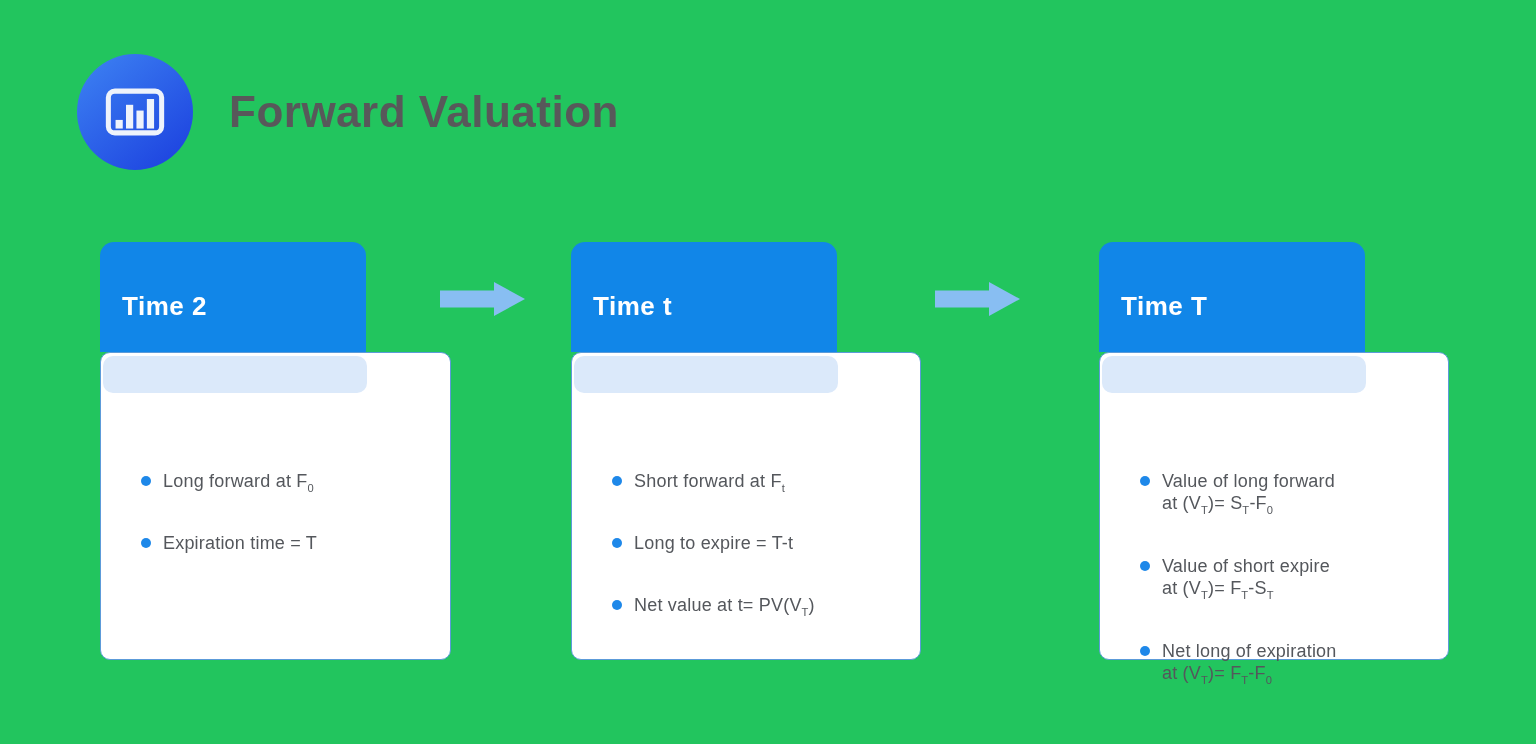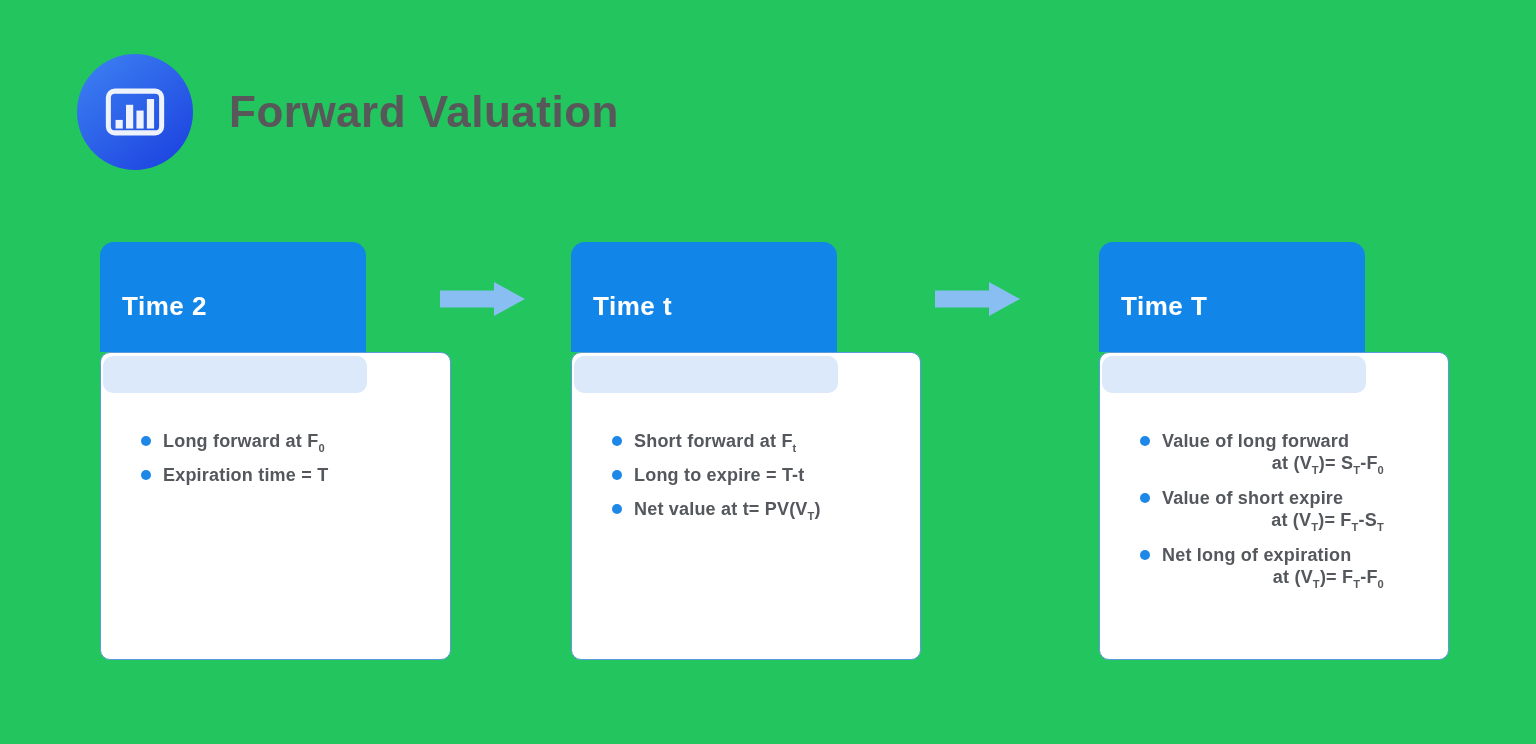--- a/index.html
+++ b/index.html
@@ -36,26 +36,26 @@
   .card-body{position:absolute;left:0;top:110px;height:308px;background:#ffffff;
     border:1px solid var(--body-border-blue,#5C9BD9);border-radius:10px;box-sizing:border-box;z-index:1;}
   .card-1 .card-body{width:351px;}
   .card-2 .card-body{width:350px;}
   .card-3 .card-body{width:350px;}
   .ghost-band{position:absolute;left:2px;top:3px;width:264px;height:37px;
     background:var(--band-blue,#DBE9FA);border-radius:10px;}
 
   .bullets{position:absolute;left:40px;top:77px;margin:0;padding:0;list-style:none;}
   .bullets li{display:flex;gap:12px;margin-bottom:12px;color:var(--text-gray,#54575C);
-    font-weight:bold;font-size:18px;line-height:22px;letter-spacing:0.2px;}
+    font-weight:normal;font-size:18px;line-height:22px;letter-spacing:0.2px;margin-top:40px;}
   .dot{width:10px;height:10px;border-radius:50%;background:var(--bullet-dot-blue,#1E88E9);
     margin-top:6px;flex:none;}
   .btext{width:222px;}
   .bline{white-space:nowrap;}
-  .line2{text-align:right;line-height:23px;}
+  .line2{text-align:left;line-height:23px;}
   .bline sub{font-size:0.62em;line-height:0;}
 
   
   .arrow{position:absolute;top:282px;width:85px;height:34px;}
   .arrow-1{left:440px;}
   .arrow-2{left:935px;}
 </style>
 </head>
 <body>
 

